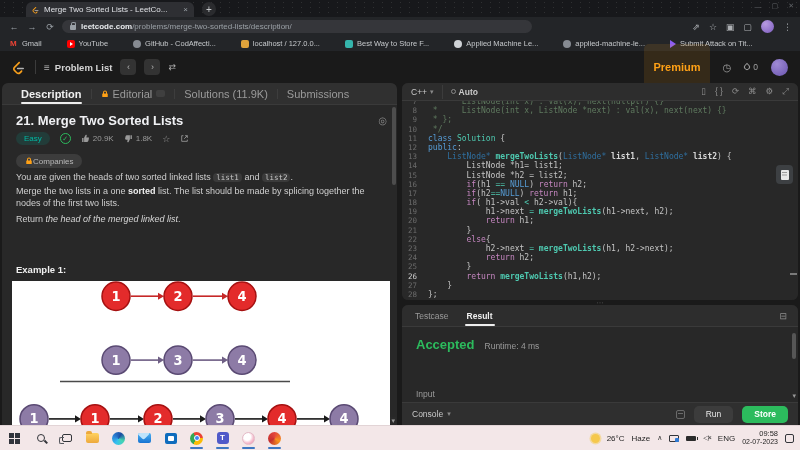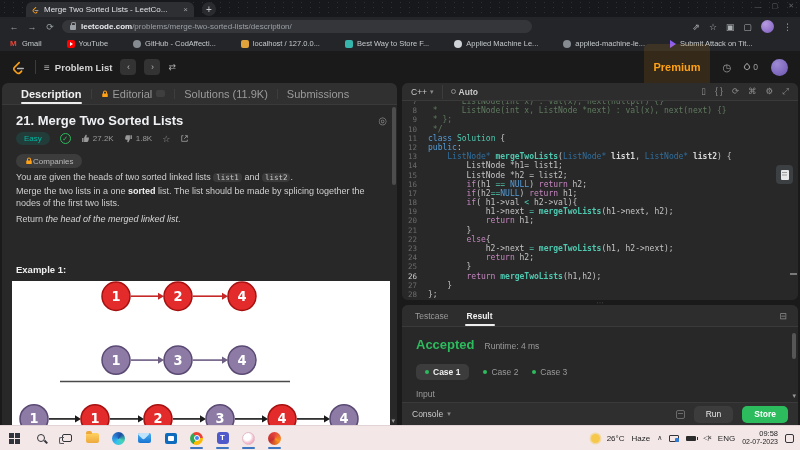--- a/index.html
+++ b/index.html
@@ -301,21 +301,21 @@
           <span class="p-title">21. Merge Two Sorted Lists</span>
           <span class="focus-ic">◎</span>
         </div>
         <div class="meta-row">
           <span class="easy">Easy</span>
           <span class="solved">✓</span>
           <span class="cnt">
             <svg width="9" height="9" viewBox="0 0 16 16" fill="#9a9a9a">
                 <path d="M2 7h2.5v7H2zM5.5 14h5.6c.9 0 1.7-.6 1.9-1.5l1-4A2 2 0 0 0 12 6H9.5l.6-2.7A1.3 1.3 0 0 0 7.8 2L5.5 6.5z"></path>
               </svg>
-            <span>27.2K</span>
+            <span>20.9K</span>
           </span>
           <span class="cnt">
             <svg width="9" height="9" viewBox="0 0 16 16" fill="#9a9a9a" style="transform:rotate(180deg)">
                 <path d="M2 7h2.5v7H2zM5.5 14h5.6c.9 0 1.7-.6 1.9-1.5l1-4A2 2 0 0 0 12 6H9.5l.6-2.7A1.3 1.3 0 0 0 7.8 2L5.5 6.5z"></path>
               </svg>
             <span>1.8K</span>
           </span>
           <span class="meta-ic">☆</span>
           <svg width="9" height="9" viewBox="0 0 16 16" fill="none" stroke="#9a9a9a" stroke-width="1.5">
               <path d="M6 3H3v10h10v-3M9 3h4v4M13 3L7.5 8.5"></path>
@@ -441,34 +441,20 @@
           <div class="tc-header">
               <span class="tc-tab">Testcase</span>
               <span class="tc-tab active">Result</span>
               <span class="tc-collapse">⊟</span>
             </div>
           <div class="tc-body">
             <div class="accept-row">
               <span class="accepted">Accepted</span>
               <span class="runtime">Runtime: 4 ms</span>
             </div>
-            <div class="cases">
-                <span class="case active">
-                  <span class="cdot"></span>
-                  <span>Case 1</span>
-                </span>
-                <span class="case">
-                  <span class="cdot"></span>
-                  <span>Case 2</span>
-                </span>
-                <span class="case">
-                  <span class="cdot"></span>
-                  <span>Case 3</span>
-                </span>
-              </div>
             <div class="input-label">Input</div>
             <div class="tc-scroll"></div>
             <div class="tc-down">▾</div>
           </div>
           <div class="console-bar">
             <span class="console-lbl">
               <span>Console</span>
               <span class="caret" style="color:#8a8a8a;font-size:7px">▾</span>
             </span>
             <span class="cb-right">

